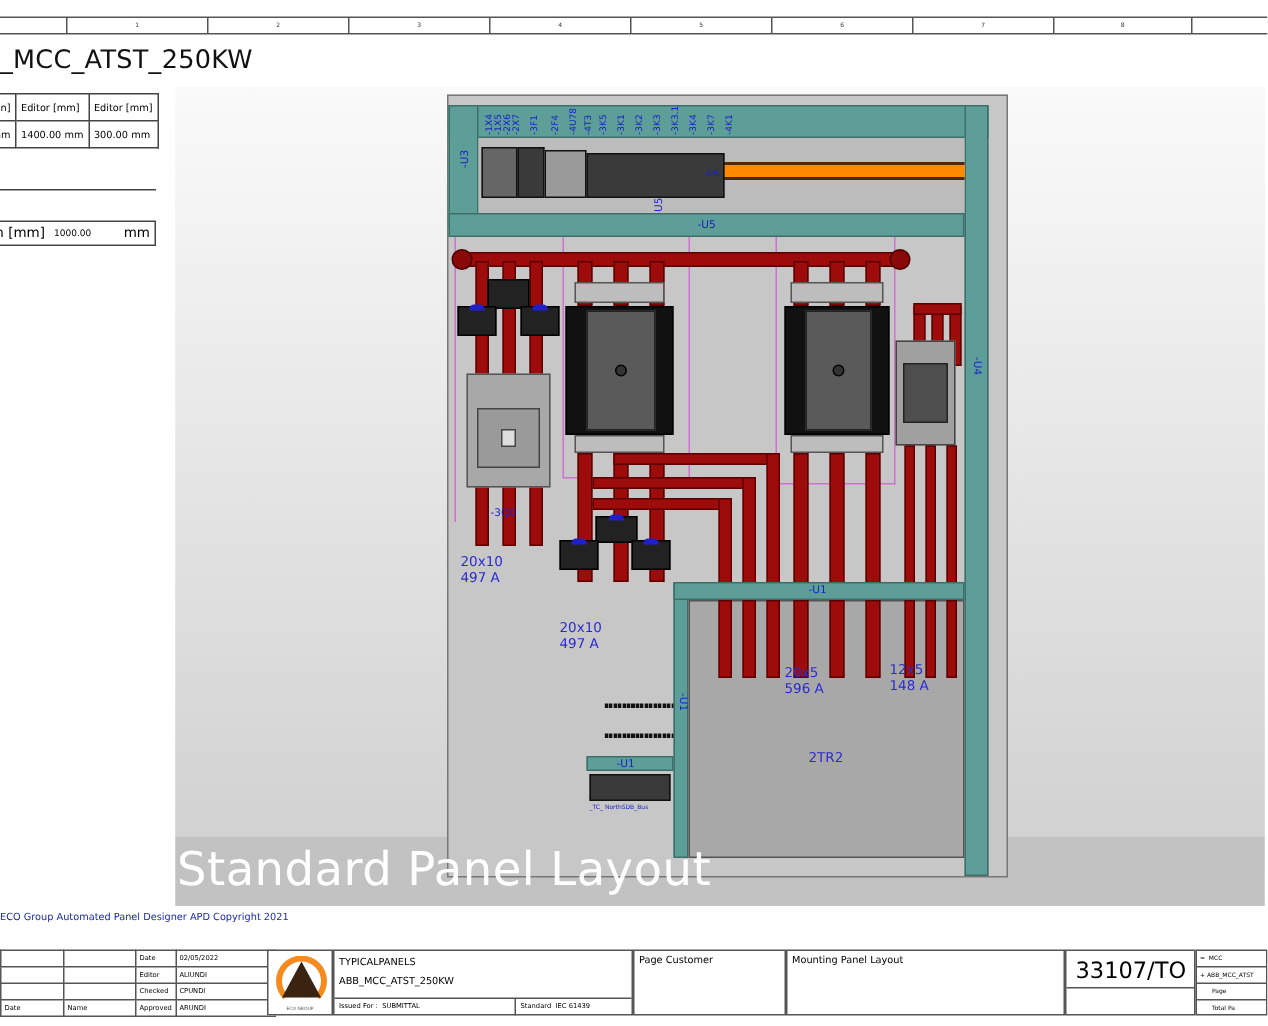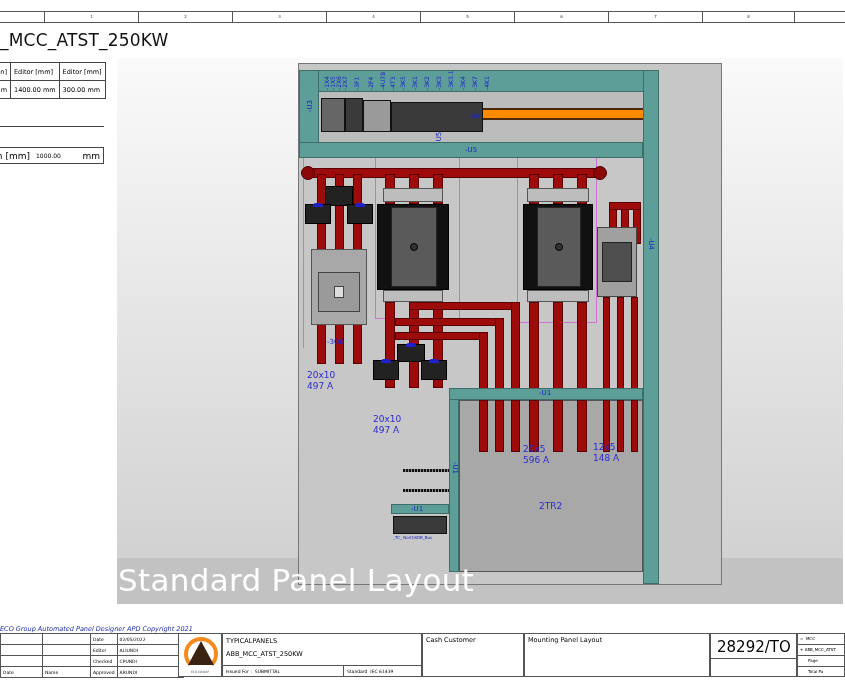--- a/index.html
+++ b/index.html
@@ -20,21 +20,21 @@
   .depth-box .lbl { width: 52px; }
   .depth-box .val { font-size: 6px; width: 46px; }
   .depth-box .unit { flex: 1; text-align: right; }
 
   
   .drawing { position: absolute; left: 117px; top: 58px; width: 726px; height: 546px; background: linear-gradient(#f6f6f6, #c8c8c8); }
   .canvas-white { position: absolute; left: 0; top: 0; width: 726px; height: 520px; background: linear-gradient(#fafafa, #d0d0d0); }
   .caption { position: absolute; left: 118px; top: 562px; font-size: 31px; color: #fff; font-family: "DejaVu Sans", sans-serif; letter-spacing: 0.3px; }
 
   
-  .panel { position: absolute; left: 298px; top: 63px; width: 424px; height: 522px; background: #c7c7c7; border: 1px solid #777; }
+  .panel { position: absolute; left: 298px; top: 63px; width: 374px; height: 522px; background: #c7c7c7; border: 1px solid #777; }
   .duct { position: absolute; background: #5e9e98; border: 1px solid #3e6e68; }
   .duct-lbl { position: absolute; color: #1a22c8; font-size: 7px; font-family: "DejaVu Sans", sans-serif; }
   .rail { position: absolute; background: #a9a9a9; border: 1px solid #666; }
   .orange { position: absolute; background: #ff8a00; border-top: 2px solid #4a2a08; border-bottom: 2px solid #4a2a08; }
   .terminal { position: absolute; background: #3a3a3a; border: 1px solid #111; }
   .terminal.light { background: #9a9a9a; }
   .term-lbl { position: absolute; color: #1a22c8; font-size: 6px; transform: rotate(-90deg); transform-origin: left top; white-space: nowrap; }
 
   .bus { position: absolute; background: #9e0b0b; border: 1px solid #5a0000; }
   .bus-h { position: absolute; background: #9e0b0b; border: 1px solid #5a0000; }
@@ -56,21 +56,21 @@
 
   .magenta-v { position: absolute; width: 1px; background: #d070d0; }
   .magenta-h { position: absolute; height: 1px; background: #d070d0; }
 
   .box2tr2 { position: absolute; background: #a8a8a8; border: 1px solid #555; }
   .busbar-lbl { position: absolute; color: #2a2ad0; font-size: 9px; line-height: 11px; font-family: "DejaVu Sans", sans-serif; }
 
   .strip { position: absolute; height: 3px; background: repeating-linear-gradient(90deg, #111 0 2px, #888 2px 3px); }
 
   
-  .copyright { position: absolute; left: 0; top: 625px; font-size: 6.5px; color: #1a2aa8; font-style: italic; }
+  .copyright { position: absolute; left: 0; top: 607px; font-size: 6.5px; color: #1a2aa8; }
   .tb-grid { position: absolute; left: 0; top: 633px; border-collapse: collapse; font-size: 4.5px; }
   .tb-grid td { border: 1px solid #555; height: 11px; padding: 0 2px; white-space: nowrap; }
   .logo-box { position: absolute; left: 178px; top: 633px; width: 44px; height: 44px; border: 1px solid #555; background: #fff; }
   .logo-box .tri { position: absolute; left: 9px; top: 7px; width: 0; height: 0; border-left: 13px solid transparent; border-right: 13px solid transparent; border-bottom: 24px solid #3b2312; }
   .logo-box .arc { position: absolute; left: 5px; top: 3px; width: 34px; height: 34px; border-radius: 50%; border: 4px solid #f58a1f; border-bottom-color: transparent; border-right-color: #f58a1f; }
   .logo-box .txt { position: absolute; left: 0; bottom: 2px; width: 100%; text-align: center; font-size: 3px; color: #555; }
   .proj-box { position: absolute; left: 222px; top: 633px; width: 200px; height: 44px; border: 1px solid #555; font-size: 6.5px; }
   .proj-box .l1 { position: absolute; left: 3px; top: 3px; }
   .proj-box .l2 { position: absolute; left: 3px; top: 16px; }
   .proj-box .bot { position: absolute; left: 0; top: 31px; width: 100%; height: 12px; border-top: 1px solid #555; font-size: 4.5px; display: flex; }
@@ -343,27 +343,27 @@
 <div class="proj-box">
   <div class="l1">TYPICALPANELS</div>
   <div class="l2">ABB_MCC_ATST_250KW</div>
   <div class="bot">
     <div><span>Issued For :</span>&nbsp;&nbsp;<span>SUBMITTAL</span></div>
     <div class="b2"><span>Standard</span>&nbsp;&nbsp;<span>IEC 61439</span></div>
   </div>
 </div>
 
 <div class="cust-box">
-  <span>Cash Customer</span>
+  <span>Page Customer</span>
 </div>
 <div class="desc-box">
   <span>Mounting Panel Layout</span>
 </div>
 <div class="drw-box">
-  <div class="no">28292/TO</div>
+  <div class="no">33107/TO</div>
   <div class="line"></div>
 </div>
 <div class="side-box">
   <div><span>=</span>&nbsp;&nbsp;<span>MCC</span></div>
   <div><span>+</span>&nbsp;<span>ABB_MCC_ATST</span></div>
   <div class="ind">Page</div>
   <div class="ind" style="border-bottom:none">Total Pa</div>
 </div>
 
 </body></html>

